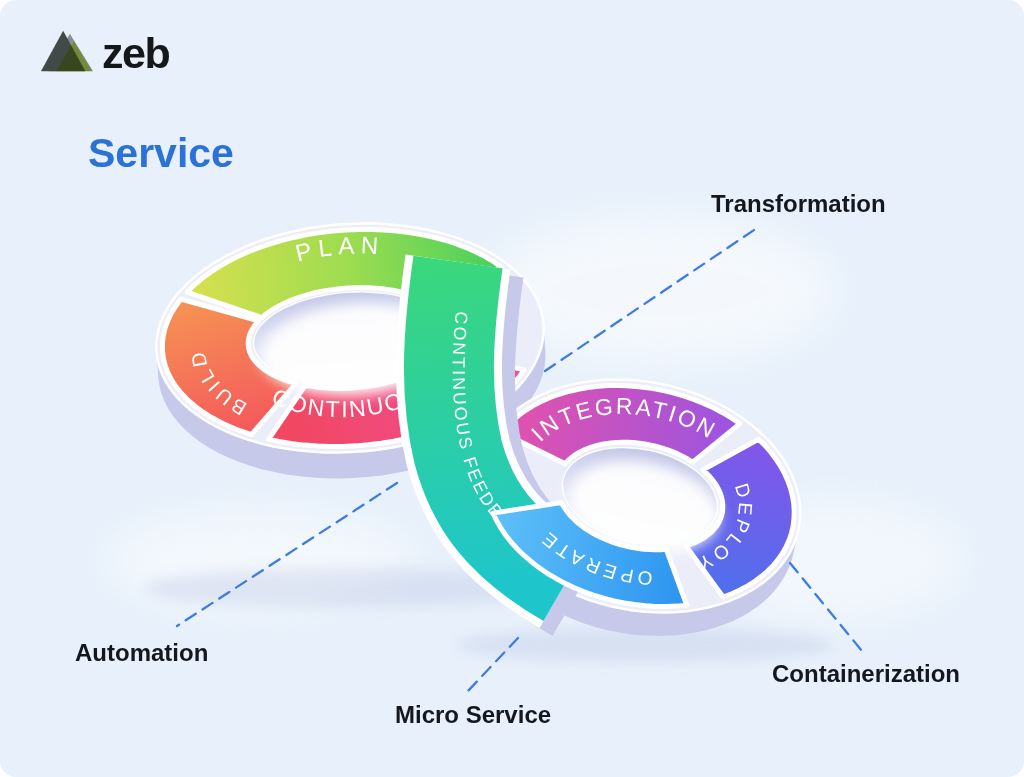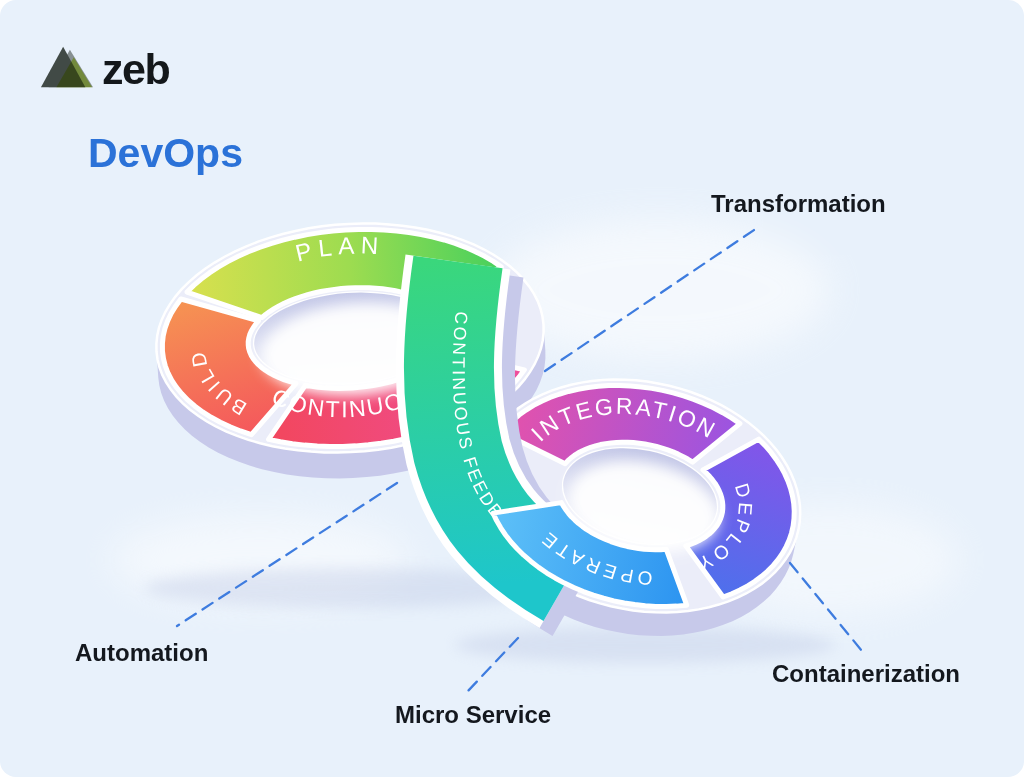--- a/index.html
+++ b/index.html
@@ -1,18 +1,18 @@
 <!DOCTYPE html>
 <html style="--bg: #e8f1fb; --title: #2b72d8; --dash: #3e7cdf;"><head>
 <meta charset="utf-8">
 <style>
   html,body{margin:0;padding:0;background:#ffffff;font-family:"Liberation Sans",sans-serif;}
   .page{position:relative;width:1024px;height:777px;background:var(--bg,#e8f1fb);
         border-radius:16px;overflow:hidden;}
-  .logo{position:absolute;left:40px;top:44px;display:flex;align-items:flex-end;gap:8px;}
+  .logo{position:absolute;left:40px;top:28px;display:flex;align-items:flex-end;gap:8px;}
   .logo-text{font-size:43px;font-weight:700;color:#14181b;letter-spacing:-1.5px;line-height:0.92;}
   .title{position:absolute;left:88px;top:130px;margin:0;font-size:41px;font-weight:700;
          color:var(--title,#2b72d8);letter-spacing:0;}
   svg.diagram{position:absolute;left:0;top:0;}
   .seg-label{fill:#ffffff;font-weight:500;font-family:"Liberation Sans",sans-serif;}
   .callout{font-size:24px;font-weight:700;fill:#14181e;font-family:"Liberation Sans",sans-serif;}
   .callout-line{stroke:var(--dash,#3e7cdf);stroke-width:2.3;stroke-dasharray:12 8;
                 stroke-linecap:round;fill:none;}
   .sector{stroke:#ffffff;stroke-width:5;stroke-linejoin:round;}
   .platform{fill:#ebedf9;stroke:#ffffff;stroke-width:2.5;}
@@ -25,21 +25,21 @@
 
   <div class="logo">
     <svg width="54" height="46" viewBox="0 0 56 46">
       <polygon points="31,5 55,44 9,44" fill="#879092"></polygon>
       <polygon points="24,2 47,44 1,44" fill="#414a46"></polygon>
       <polygon points="35,13 54,44 17,44" fill="#d9f468" style="mix-blend-mode:multiply"></polygon>
     </svg>
     <span class="logo-text">zeb</span>
   </div>
 
-  <h1 class="title">DevOps</h1>
+  <h1 class="title">Service</h1>
 
   <svg class="diagram" width="1024" height="777" viewBox="0 0 1024 777">
     <defs>
       <filter id="soft" x="-60%" y="-60%" width="220%" height="220%">
           <feGaussianBlur stdDeviation="7"></feGaussianBlur>
         </filter>
       <filter id="soft2" x="-80%" y="-80%" width="260%" height="260%">
           <feGaussianBlur stdDeviation="18"></feGaussianBlur>
         </filter>
       <linearGradient id="g-plan" gradientUnits="userSpaceOnUse" x1="190" y1="280" x2="520" y2="280">

